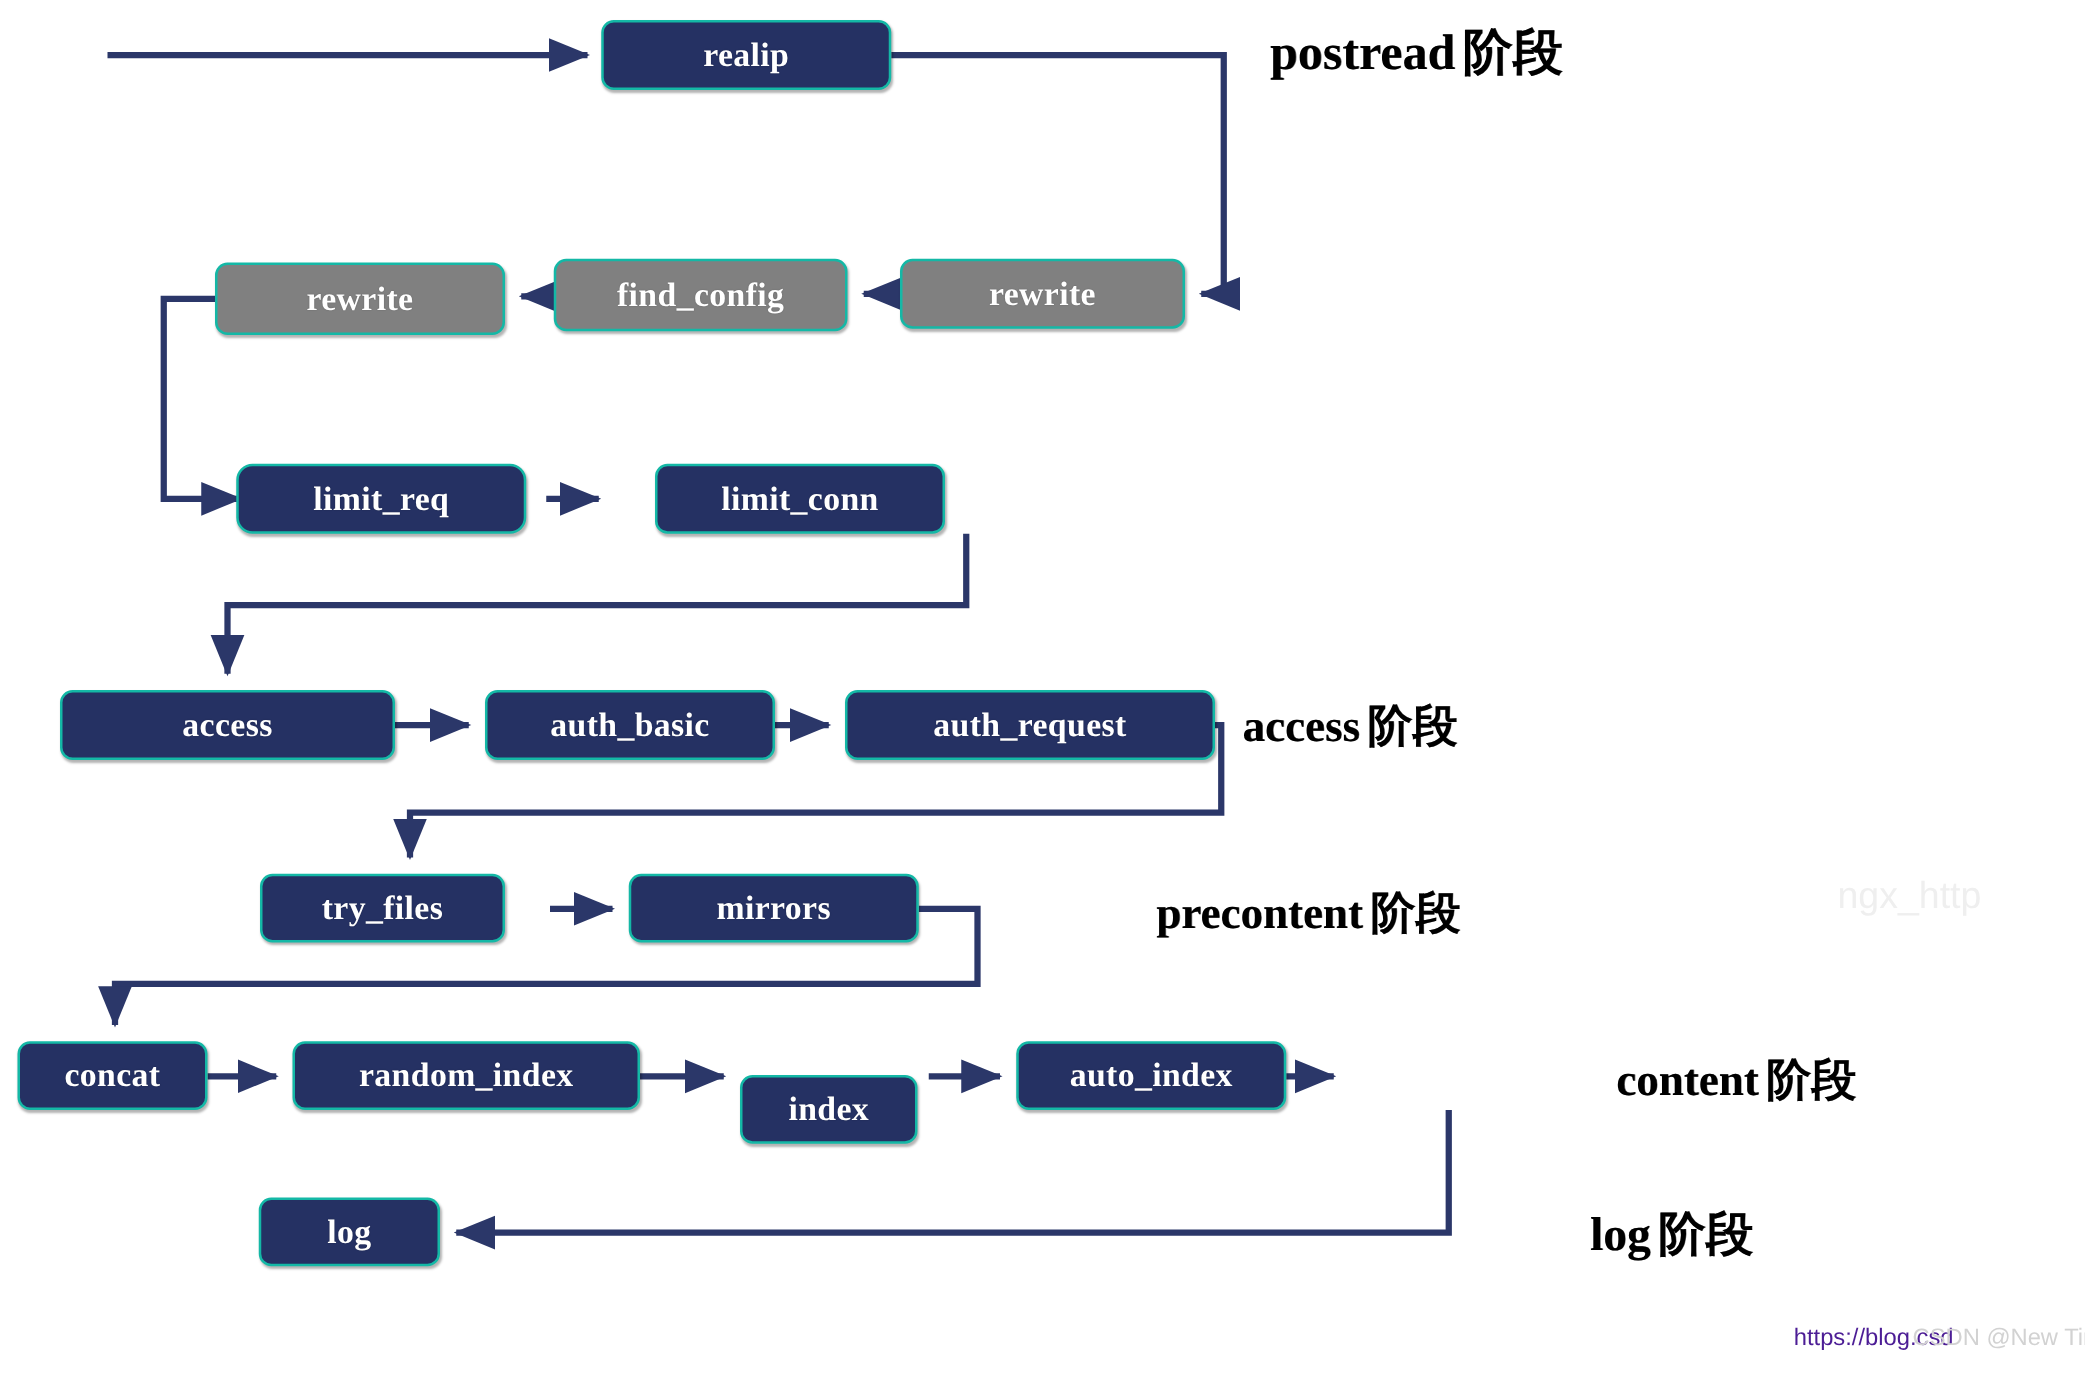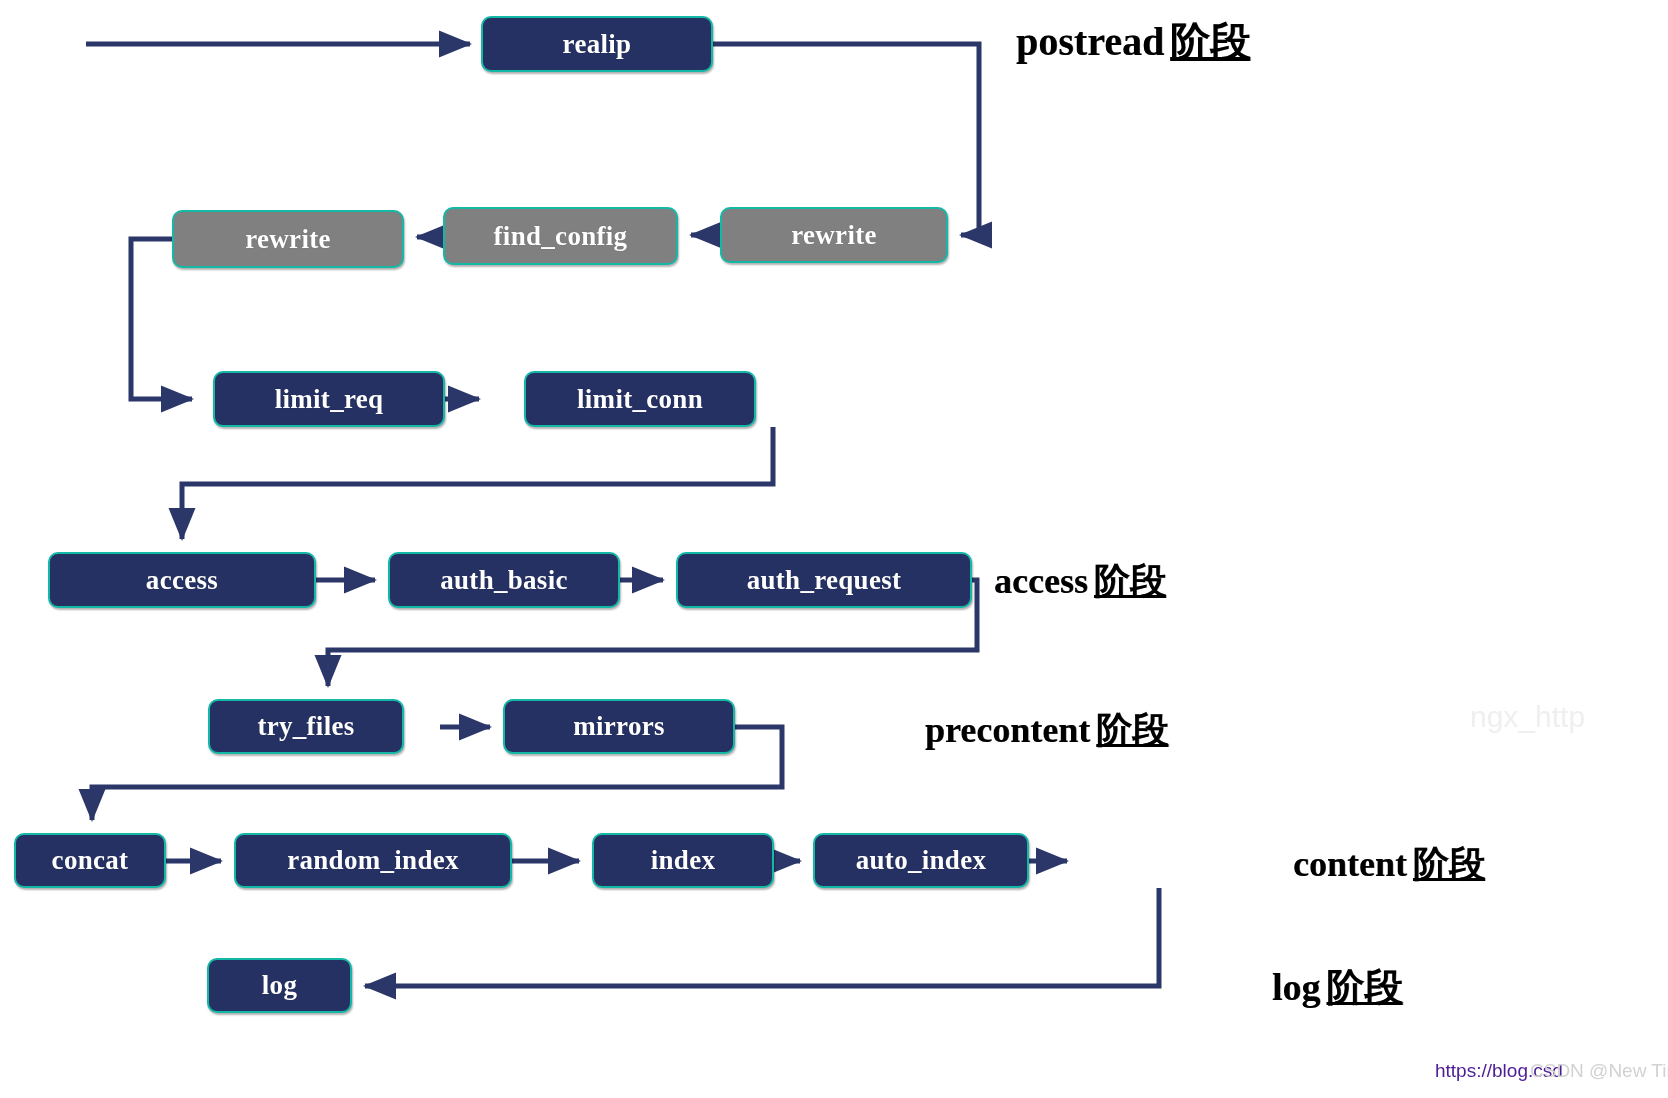--- a/index.html
+++ b/index.html
@@ -52,21 +52,20 @@
     font-weight: bold;
     font-family: "Liberation Serif", "DejaVu Serif", serif;
     white-space: nowrap;
     z-index: 4;
     text-shadow: 0.5px 0 0 rgba(0,0,0,0.55);
   }
   .stage-label .cn {
     font-family: "DejaVu Sans", sans-serif;
     font-weight: bold;
     padding-left: 6px;
-    text-decoration: underline;
   }
   .watermark {
     position: absolute;
     color: #d8d8d8;
     font-family: "Liberation Sans", sans-serif;
     white-space: nowrap;
     z-index: 2;
     user-select: none;
   }
   .wm-big {
@@ -133,39 +132,39 @@
   </svg>
 
   <div class="node navy" style="left:481px;top:16px;width:232px;height:56px;font-size:27px;">realip</div>
 
   <div class="node gray" style="left:172px;top:210px;width:232px;height:58px;font-size:27px;">rewrite</div>
 
   <div class="node gray" style="left:443px;top:207px;width:235px;height:58px;font-size:27px;">find_config</div>
 
   <div class="node gray" style="left:720px;top:207px;width:228px;height:56px;font-size:27px;">rewrite</div>
 
-  <div class="node navy" style="left:213px;top:371px;width:232px;height:56px;font-size:27px;">limit_req</div>
+  <div class="node navy" style="left:189px;top:371px;width:232px;height:56px;font-size:27px;border-radius:13px;">limit_req</div>
 
   <div class="node navy" style="left:492px;top:371px;width:232px;height:56px;font-size:27px;margin-left:32px;">limit_conn</div>
 
   <div class="node navy" style="left:48px;top:552px;width:268px;height:56px;font-size:27px;">access</div>
 
   <div class="node navy" style="left:388px;top:552px;width:232px;height:56px;font-size:27px;">auth_basic</div>
 
   <div class="node navy" style="left:676px;top:552px;width:296px;height:56px;font-size:27px;">auth_request</div>
 
   <div class="node navy" style="left:208px;top:699px;width:196px;height:55px;font-size:27px;">try_files</div>
 
   <div class="node navy" style="left:503px;top:699px;width:232px;height:55px;font-size:27px;">mirrors</div>
 
   <div class="node navy" style="left:14px;top:833px;width:152px;height:55px;font-size:27px;">concat</div>
 
   <div class="node navy" style="left:234px;top:833px;width:278px;height:55px;font-size:27px;">random_index</div>
 
-  <div class="node navy" style="left:592px;top:833px;width:182px;height:55px;font-size:27px;">index</div>
+  <div class="node navy" style="left:592px;top:860px;width:142px;height:55px;font-size:27px;">index</div>
 
   <div class="node navy" style="left:813px;top:833px;width:216px;height:55px;font-size:27px;">auto_index</div>
 
 
   <div class="node navy" style="left:207px;top:958px;width:145px;height:55px;font-size:27px;">log</div>
 
   <div class="stage-label" style="left:1016px;top:14px;font-size:40px;">
     <span>postread</span><span class="cn">阶段</span>
   </div>
 

